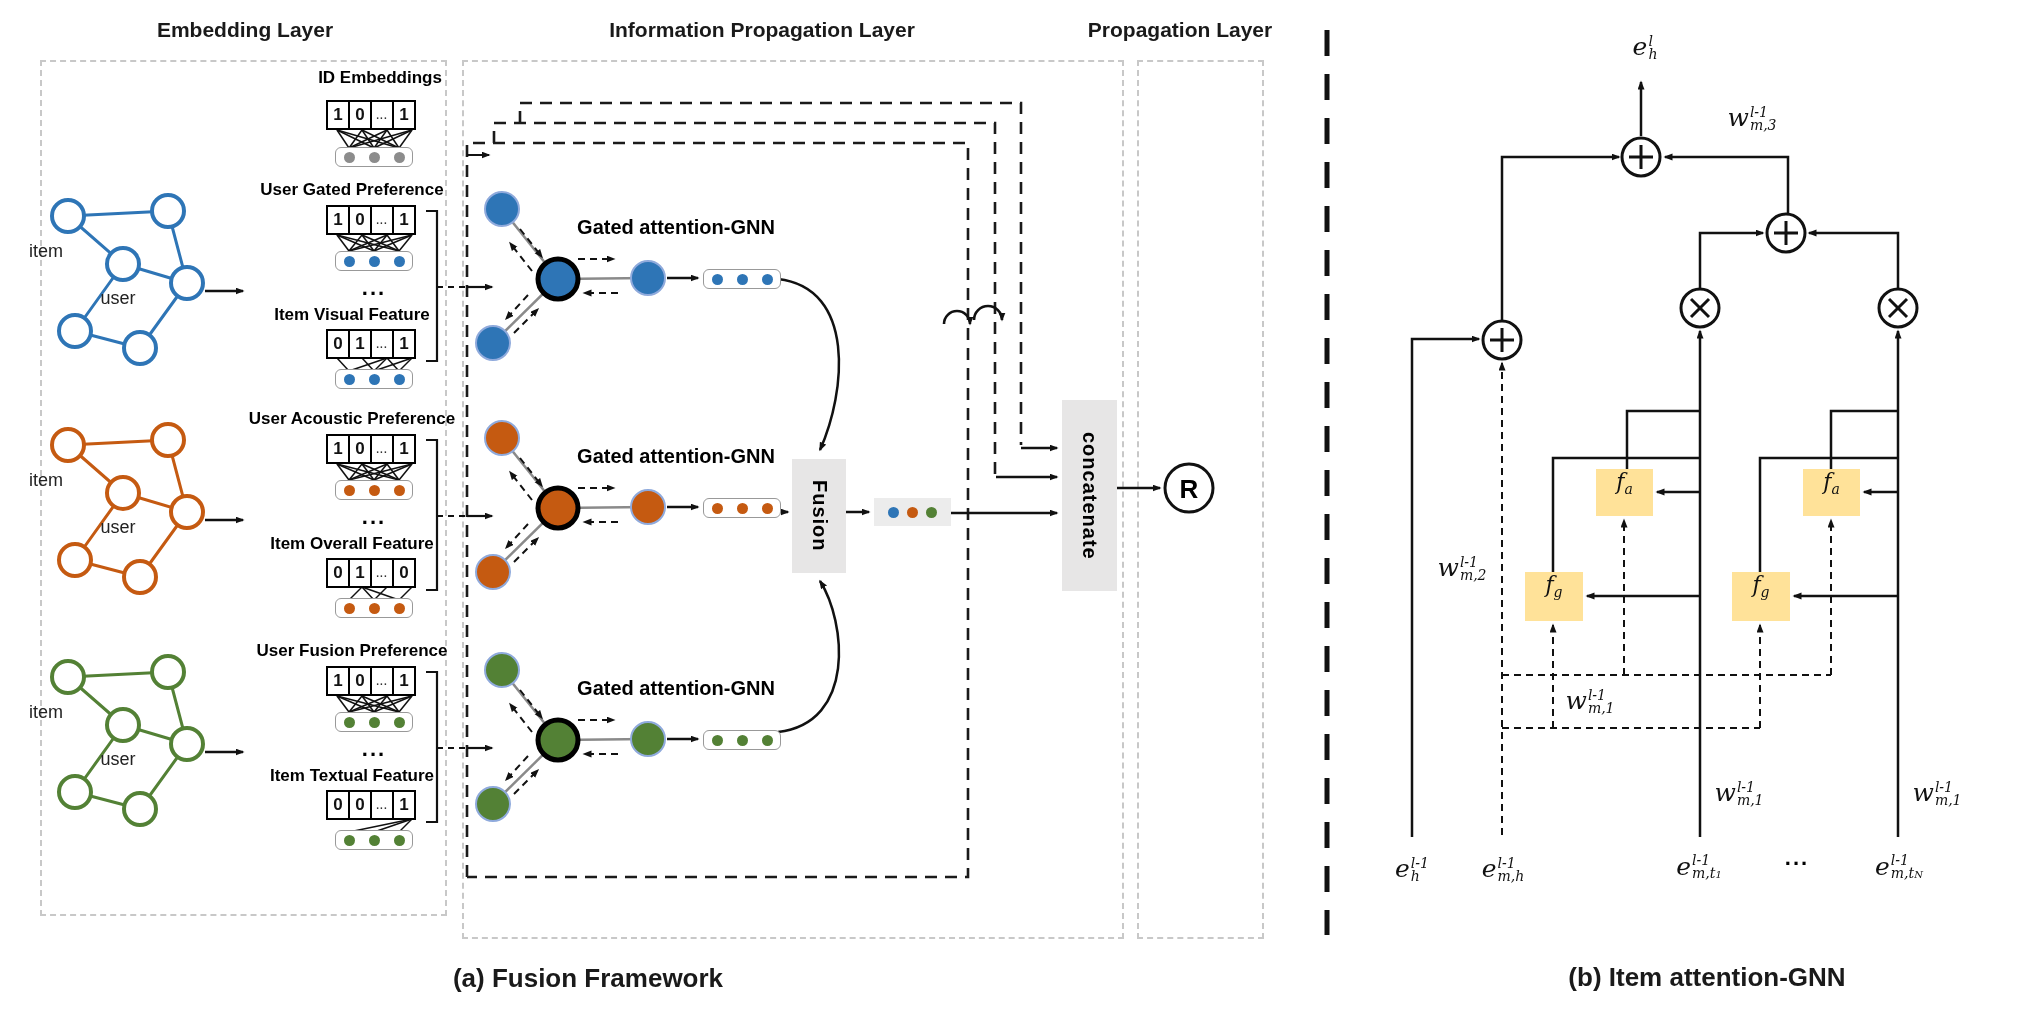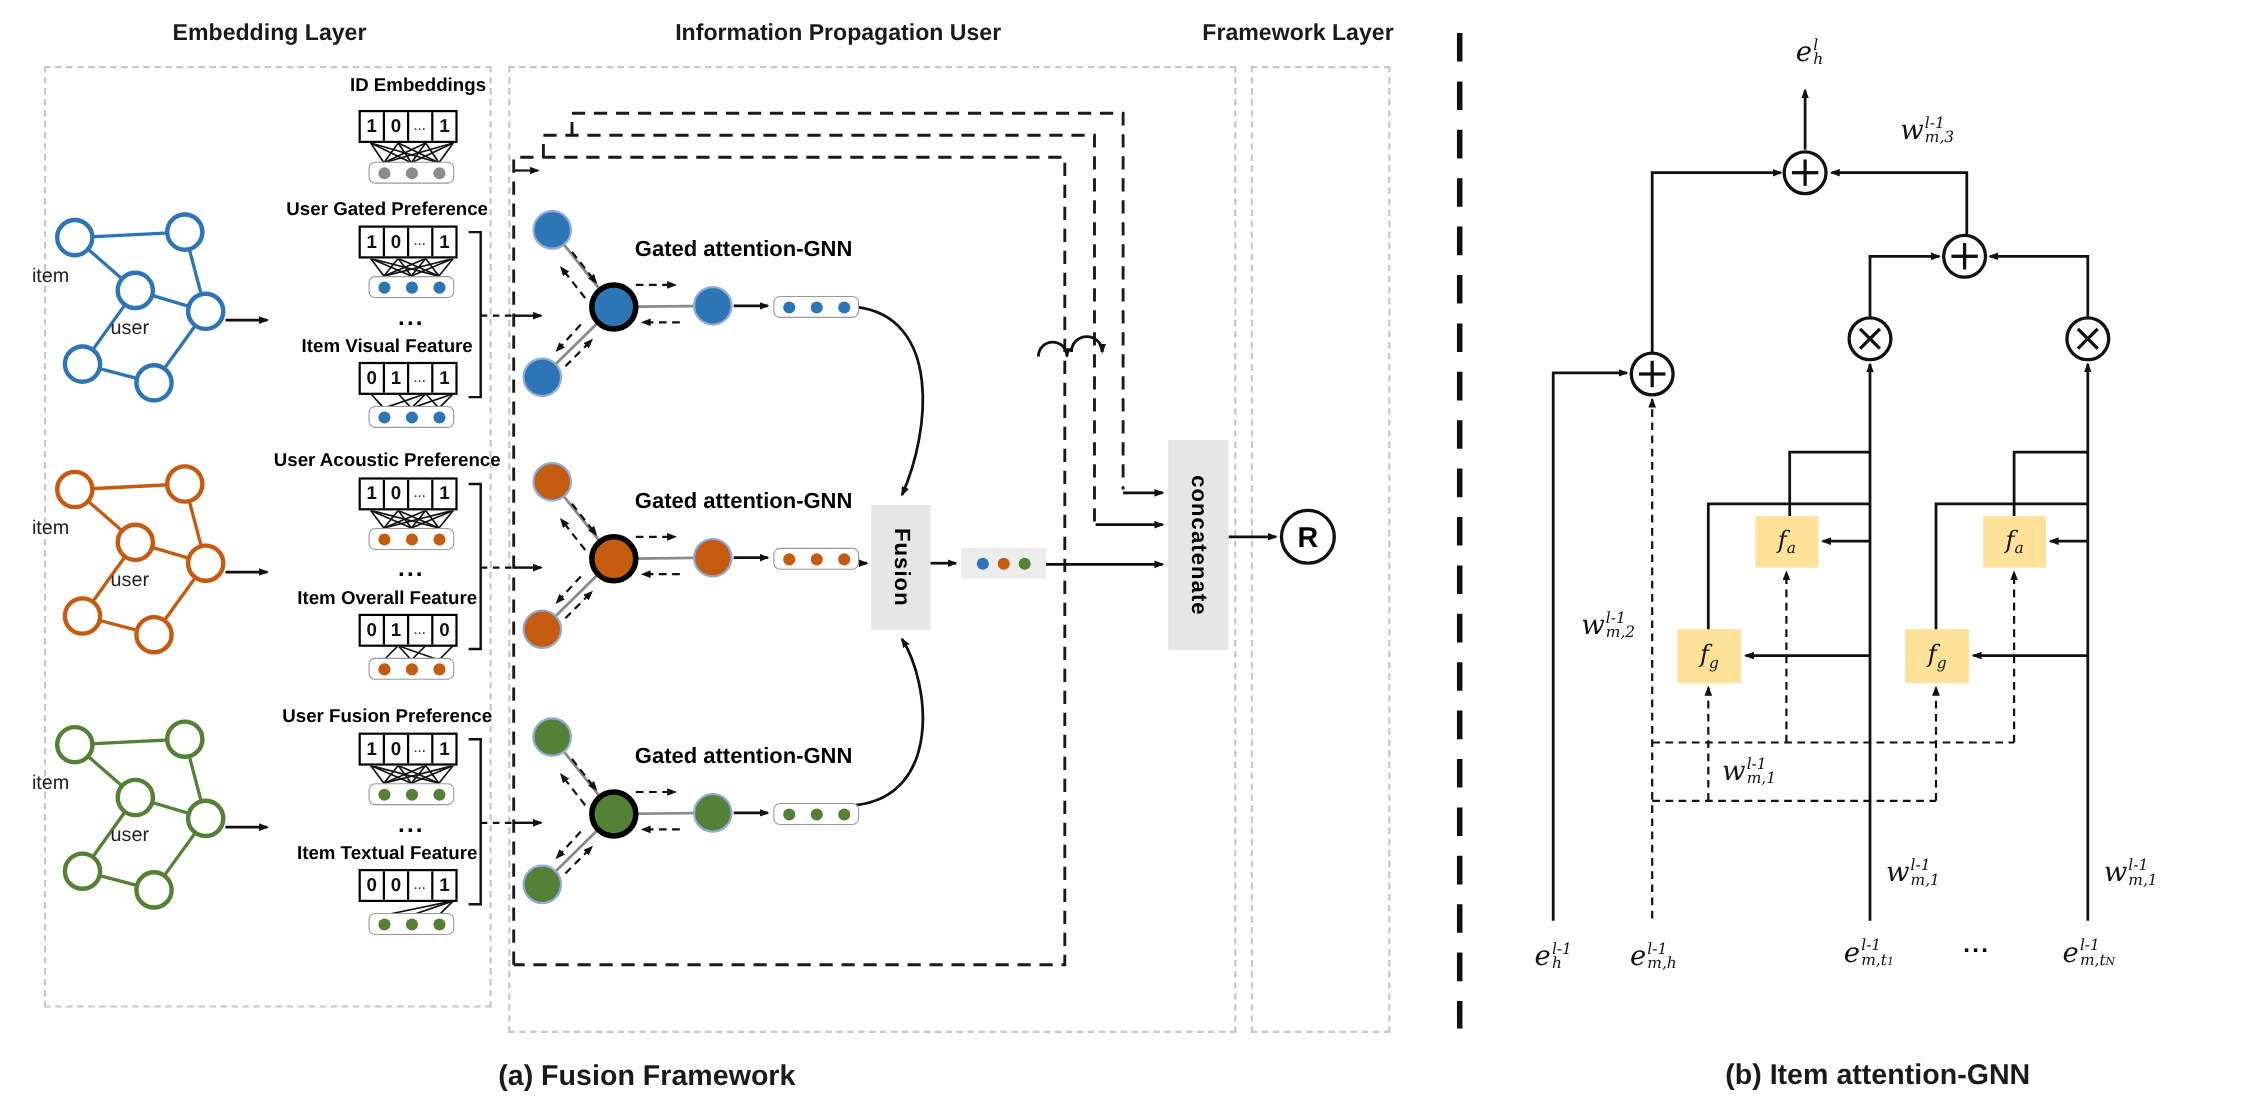--- a/index.html
+++ b/index.html
@@ -24,21 +24,21 @@
   .dot{width:11px;height:11px;border-radius:50%;display:inline-block;}
   .c-blue{background:#2E75B6;} .c-orange{background:#C55A11;} .c-green{background:#538135;} .c-gray{background:#8C8C8C;}
   .vbox{background:#E7E6E6;display:flex;align-items:center;justify-content:center;
         writing-mode:vertical-rl;font-weight:bold;font-size:20px;color:#000;letter-spacing:1px;}
   .fusedbox{background:#ECECEC;display:flex;align-items:center;justify-content:center;gap:8px;}
   .rlabel{font-weight:bold;font-size:26px;color:#000;}
   .math{font-family:"DejaVu Serif",serif;font-style:italic;font-size:25px;color:#111;}
   .math .scr{display:inline-flex;flex-direction:column;font-size:14px;line-height:13px;
              vertical-align:middle;margin-left:1px;transform:translateY(-1px);}
   .math .s-ss{font-size:10px;}
-  .fbox{background:#FFE299;display:flex;align-items:center;justify-content:center;}
+  .fbox{background:#FFE299;display:flex;align-items:flex-start;justify-content:center;}
   .fbox .math{font-size:22px;}
   .fbox .s-sub2{font-size:14px;vertical-align:-5px;}
   svg{position:absolute;left:0;top:0;}
 </style>
 </head>
 <body>
 
 <div id="stage">
 
   <div class="abs layerbox" style="left:40px;top:60px;width:403px;height:852px;"></div>
@@ -345,22 +345,22 @@
       <line x1="1709" y1="299" x2="1691" y2="317" stroke="#111" stroke-width="3"></line>
     </g>
     <g>
       <circle cx="1898" cy="308" r="19" fill="#fff" stroke="#111" stroke-width="3"></circle>
       <line x1="1889" y1="299" x2="1907" y2="317" stroke="#111" stroke-width="3"></line>
       <line x1="1907" y1="299" x2="1889" y2="317" stroke="#111" stroke-width="3"></line>
     </g>
   </svg>
 
   <div class="abs hdr ctr" style="left:245px;top:30px;">Embedding Layer</div>
-  <div class="abs hdr ctr" style="left:762px;top:30px;">Information Propagation User</div>
-  <div class="abs hdr ctr" style="left:1180px;top:30px;">Framework Layer</div>
+  <div class="abs hdr ctr" style="left:762px;top:30px;">Information Propagation Layer</div>
+  <div class="abs hdr ctr" style="left:1180px;top:30px;">Propagation Layer</div>
   <div class="abs cap ctr" style="left:588px;top:978px;">(a) Fusion Framework</div>
   <div class="abs cap ctr" style="left:1707px;top:977px;">(b) Item attention-GNN</div>
 
   <div class="abs blk-title ctr" style="left:380px;top:78px;text-align:center;">ID Embeddings</div>
   <div class="abs vcells" style="left:326px;top:100px;">
     <div class="vcell">1</div>
     <div class="vcell">0</div>
     <div class="vcell dots">...</div>
     <div class="vcell">1</div>
   </div>

